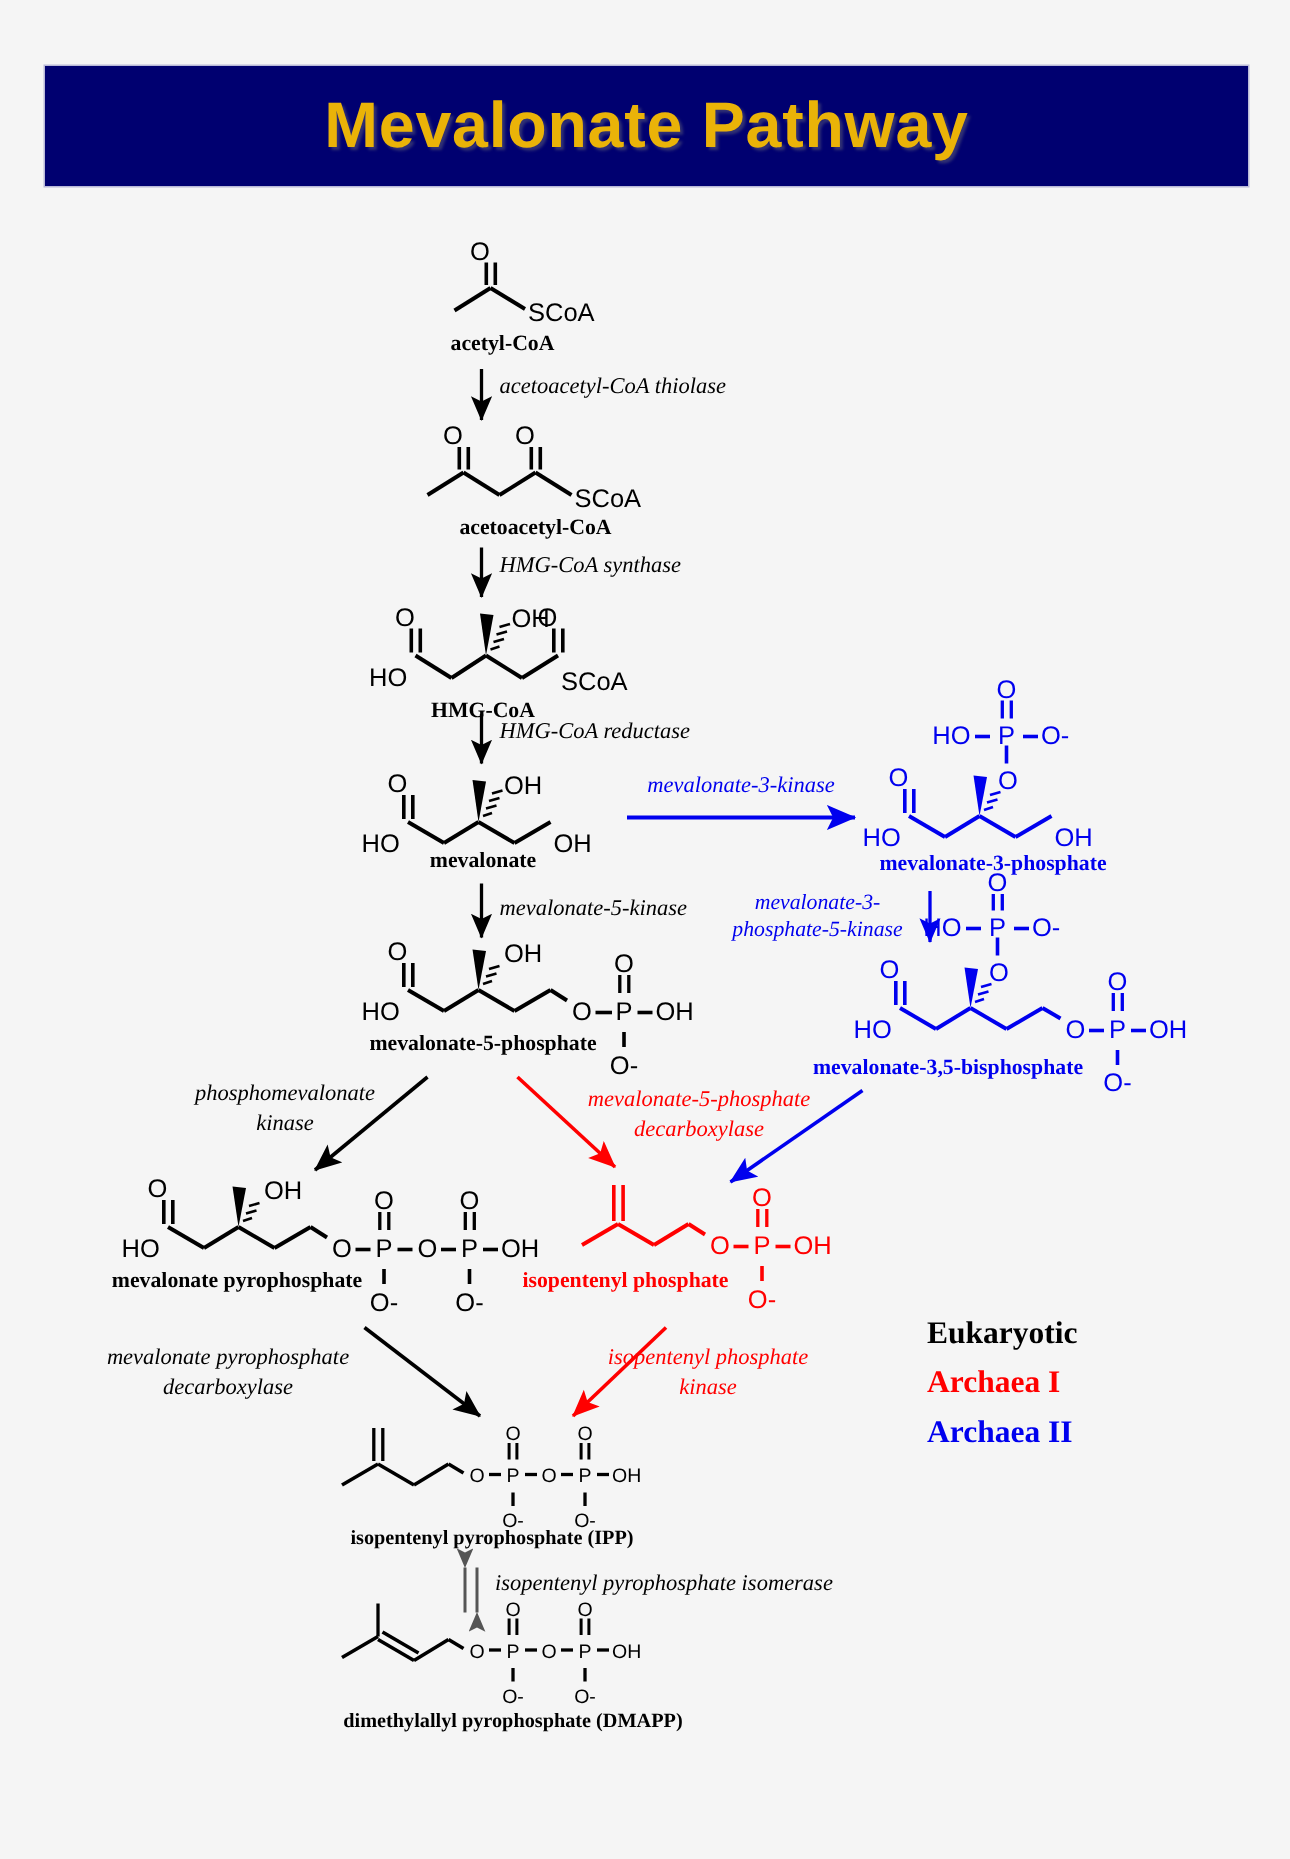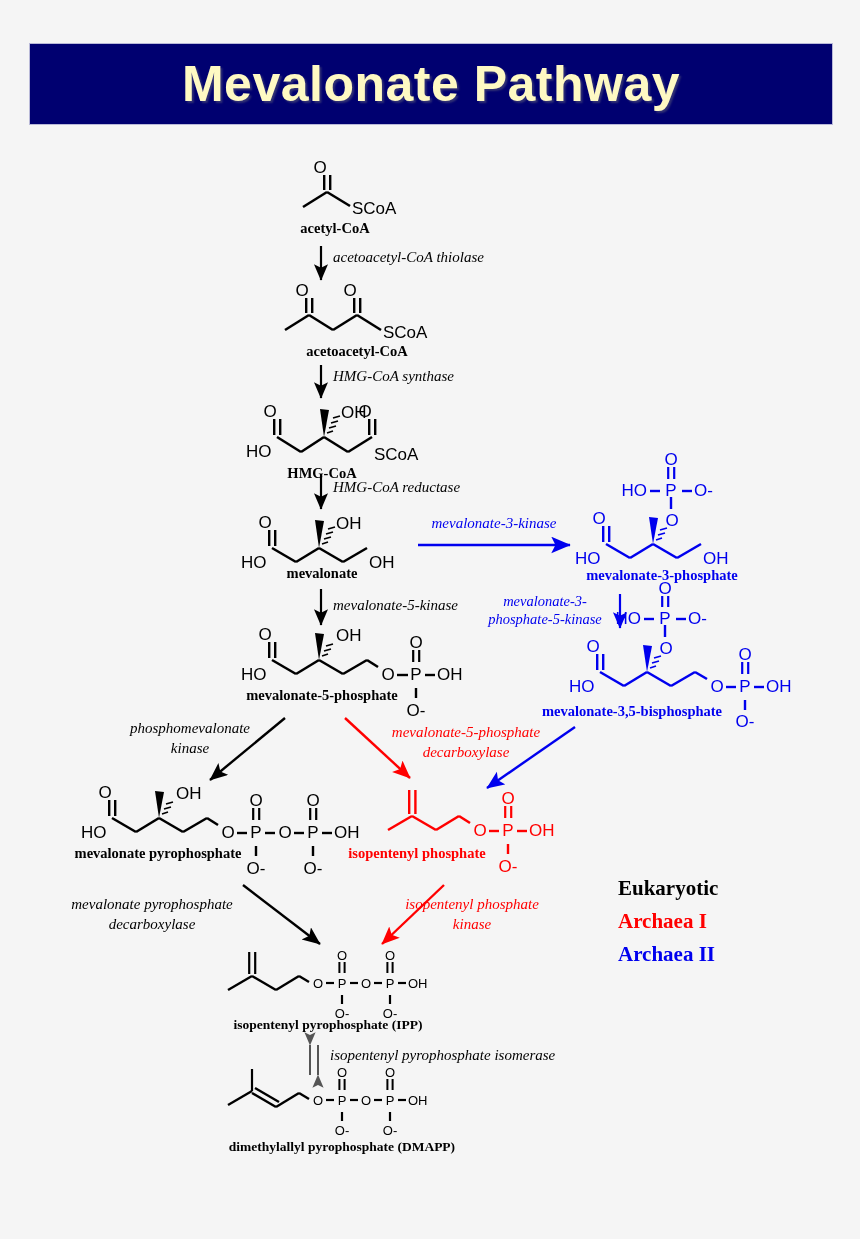--- a/index.html
+++ b/index.html
@@ -11,24 +11,24 @@
     overflow:hidden;
   }
   #canvas{position:absolute;left:0;top:0;width:860px;height:1239px;}
   .title-bar{
     position:absolute;left:30px;top:44px;width:802px;height:80px;
     background:#000070;
     display:flex;align-items:center;justify-content:center;
     box-shadow:0 0 0 1px #b9b9d8;
   }
   .title-text{
-    color:#fef9c3;
+    color:#eab308;
     font-family:"Liberation Sans", sans-serif;
     font-weight:bold;
-    font-size:50px;
+    font-size:43px;
     letter-spacing:0.5px;
     text-shadow:2px 2px 2px rgba(90,90,120,.55);
   }
   svg{position:absolute;left:0;top:0;}
   text{font-family:"Liberation Serif", serif;}
   .cmp{font-weight:bold;font-size:14.5px;}
   .cmp-sm{font-weight:bold;font-size:13.5px;}
   .enz{font-style:italic;font-size:15px;}
   .enz-sm{font-style:italic;font-size:14.5px;}
   .atom{font-family:"Liberation Sans", sans-serif;font-size:17px;}

